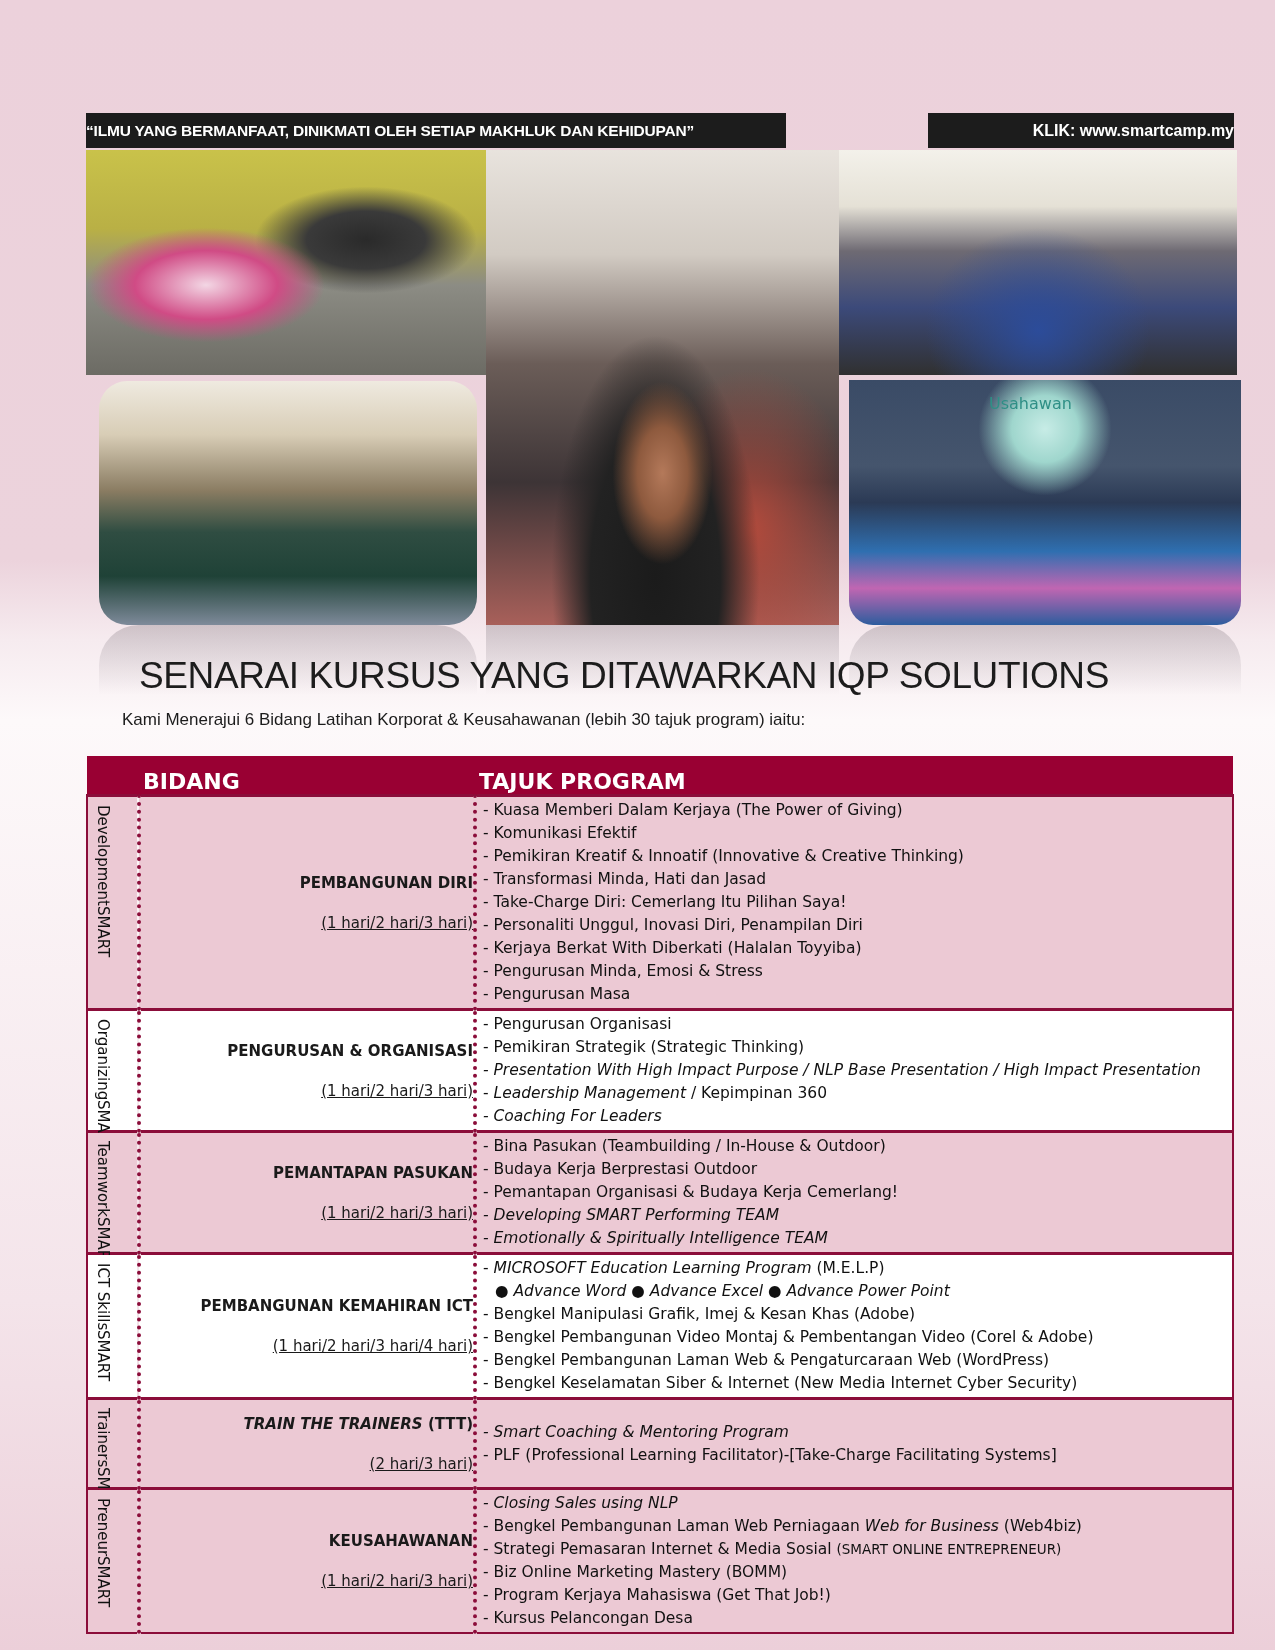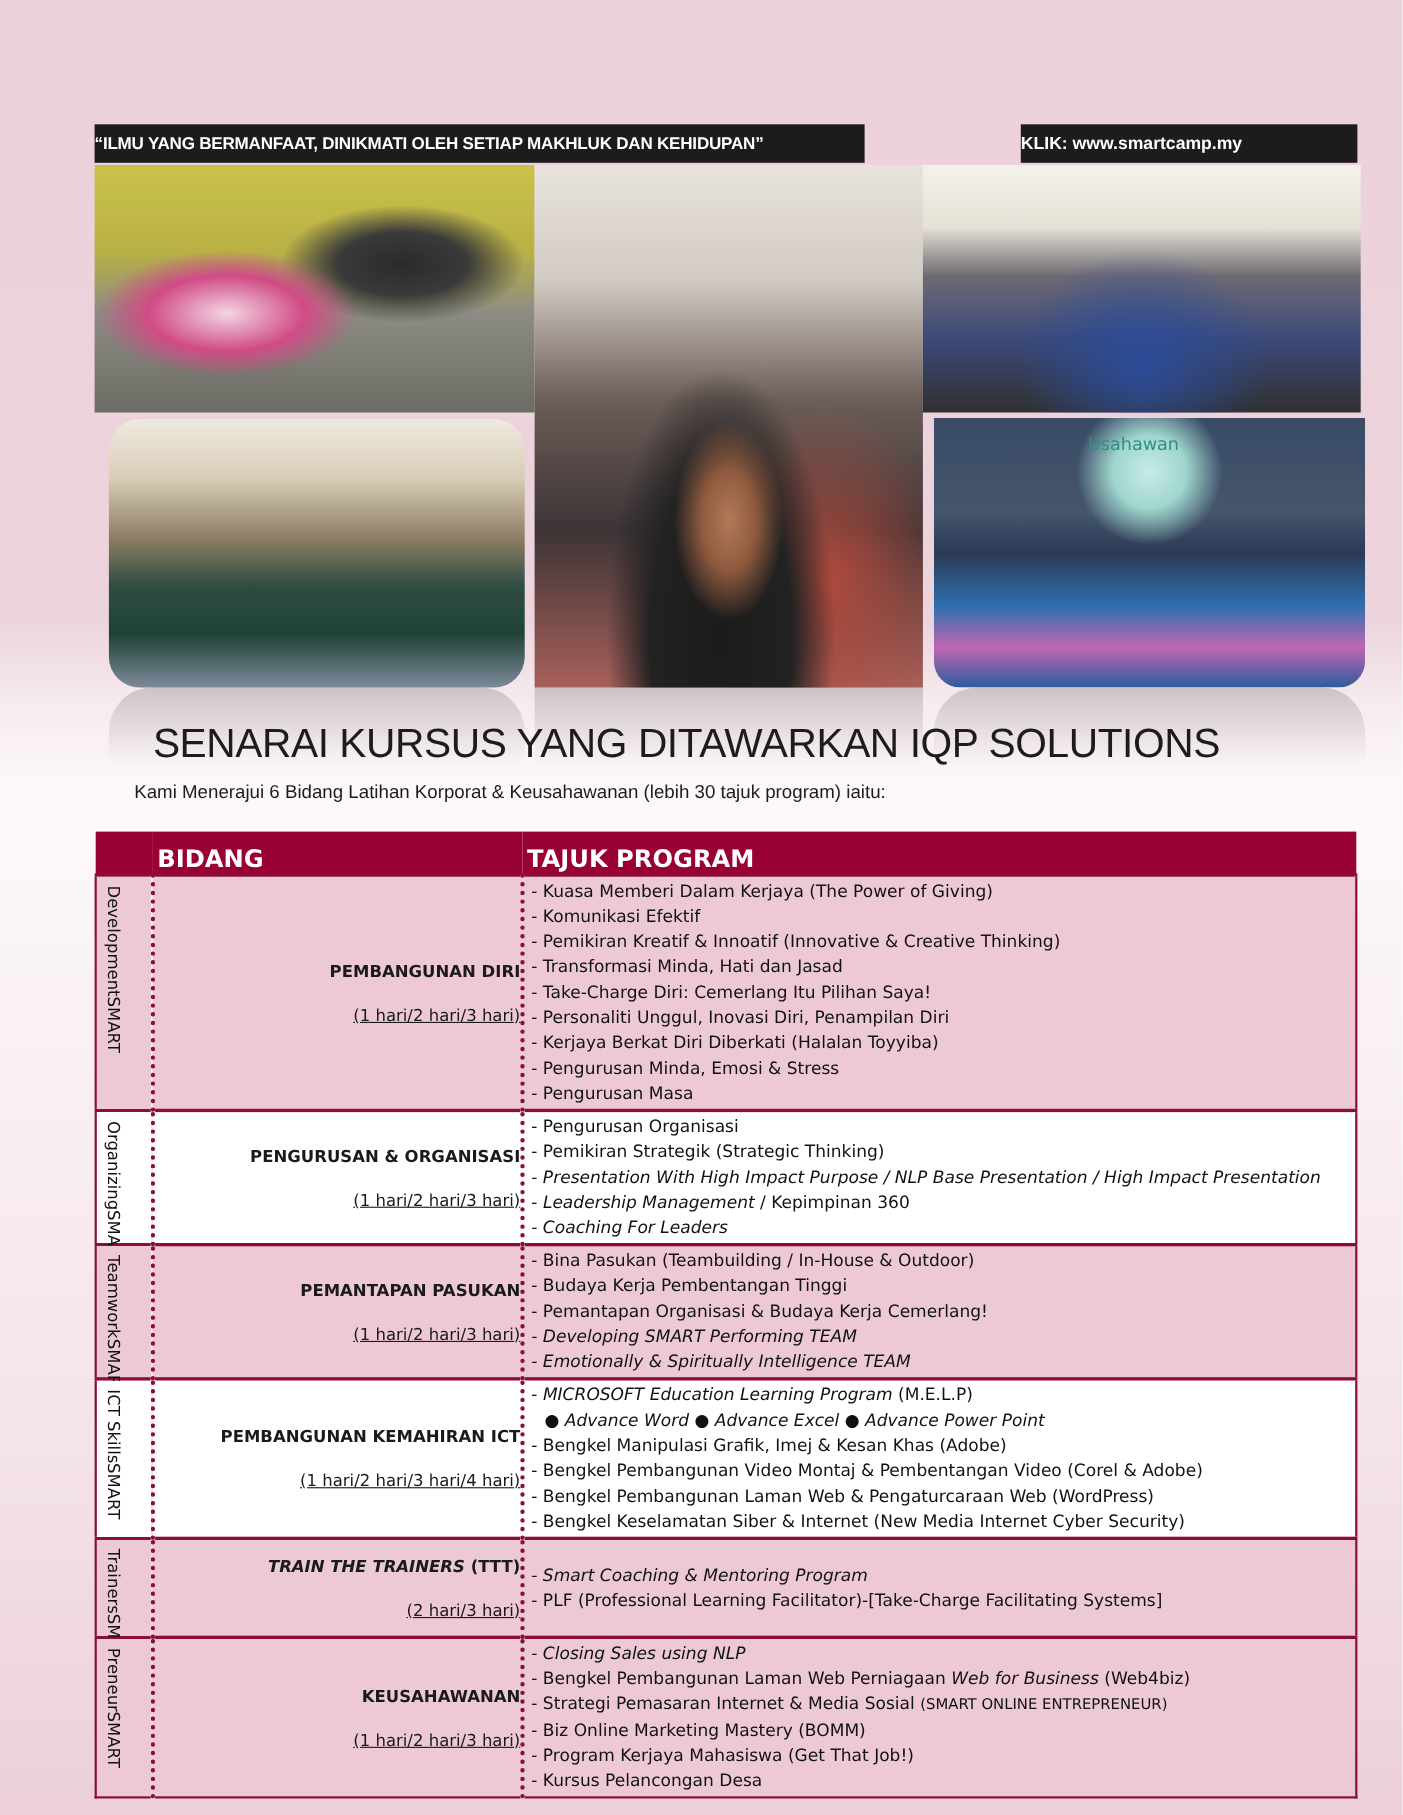--- a/index.html
+++ b/index.html
@@ -2,21 +2,21 @@
 <html><head>
 <meta charset="utf-8">
 <style>
   html,body{margin:0;padding:0;}
   body{width:1275px;height:1650px;position:relative;overflow:hidden;
     background:linear-gradient(180deg,#ecd1db 0px,#ecd3dc 560px,#f6ebef 640px,#fdf9fa 720px,#f4e4ea 1300px,#eccfd9 1650px);
     font-family:"Liberation Sans",sans-serif;color:#1a1a1a;}
   .quote-bar{position:absolute;left:86px;top:113px;width:700px;height:35px;background:#1c1c1c;color:#fff;
     font-weight:bold;font-size:15.5px;line-height:35px;letter-spacing:-0.2px;}
   .link-bar{position:absolute;left:928px;top:113px;width:306px;height:35px;background:#1c1c1c;color:#fff;
-    font-weight:bold;font-size:16px;line-height:35px;text-align:left;}
+    font-weight:bold;font-size:16px;line-height:35px;text-align:right;}
   .photo{position:absolute;overflow:hidden;}
   .photo .lbl{position:absolute;left:6px;bottom:6px;font-size:10px;color:rgba(255,255,255,0.75);font-family:"DejaVu Sans",sans-serif;}
   .p1{left:86px;top:150px;width:400px;height:225px;
     background:radial-gradient(ellipse at 30% 60%,#f3d6e4 0%,#d04b85 18%,transparent 30%),
       radial-gradient(ellipse at 70% 40%,#2a2a2a 0%,#3a3a3a 15%,transparent 28%),
       linear-gradient(180deg,#c9c24a 0%,#b9b045 35%,#8c8c84 60%,#6c6b64 100%);}
   .p2{left:486px;top:150px;width:353px;height:475px;
     background:radial-gradient(ellipse at 50% 68%,#b4795a 0%,#8e5a3e 10%,transparent 20%),
       radial-gradient(ellipse at 48% 90%,#1b1b1b 0%,#222 25%,transparent 40%),
       radial-gradient(ellipse at 75% 80%,#b14a3c 0%,transparent 30%),
@@ -100,21 +100,21 @@
         <span class="b-dur">(1 hari/2 hari/3 hari)</span>
       </td>
       <td class="tajuk">
         <ul class="prog">
           <li>- Kuasa Memberi Dalam Kerjaya (The Power of Giving)</li>
           <li>- Komunikasi Efektif</li>
           <li>- Pemikiran Kreatif &amp; Innoatif (Innovative &amp; Creative Thinking)</li>
           <li>- Transformasi Minda, Hati dan Jasad</li>
           <li>- Take-Charge Diri: Cemerlang Itu Pilihan Saya!</li>
           <li>- Personaliti Unggul, Inovasi Diri, Penampilan Diri</li>
-          <li>- Kerjaya Berkat Diri Diberkati (Halalan Toyyiba)</li>
+          <li>- Kerjaya Berkat With Diberkati (Halalan Toyyiba)</li>
           <li>- Pengurusan Minda, Emosi &amp; Stress</li>
           <li>- Pengurusan Masa</li>
         </ul>
       </td>
     </tr>
 
     <tr class="white" style="height:110px;">
       <td class="side">
         <div class="vert">
             <span>SMART</span>
@@ -143,21 +143,21 @@
             <span>Teamwork</span>
           </div>
       </td>
       <td class="bidang">
         <span class="b-name">PEMANTAPAN PASUKAN</span>
         <span class="b-dur">(1 hari/2 hari/3 hari)</span>
       </td>
       <td class="tajuk">
         <ul class="prog">
           <li>- Bina Pasukan (Teambuilding / In-House &amp; Outdoor)</li>
-          <li>- Budaya Kerja Pembentangan Tinggi</li>
+          <li>- Budaya Kerja Berprestasi Outdoor</li>
           <li>- Pemantapan Organisasi &amp; Budaya Kerja Cemerlang!</li>
           <li class="it">- Developing SMART Performing TEAM</li>
           <li class="it">- Emotionally &amp; Spiritually Intelligence TEAM</li>
         </ul>
       </td>
     </tr>
 
     <tr class="white" style="height:142px;">
       <td class="side">
         <div class="vert">

